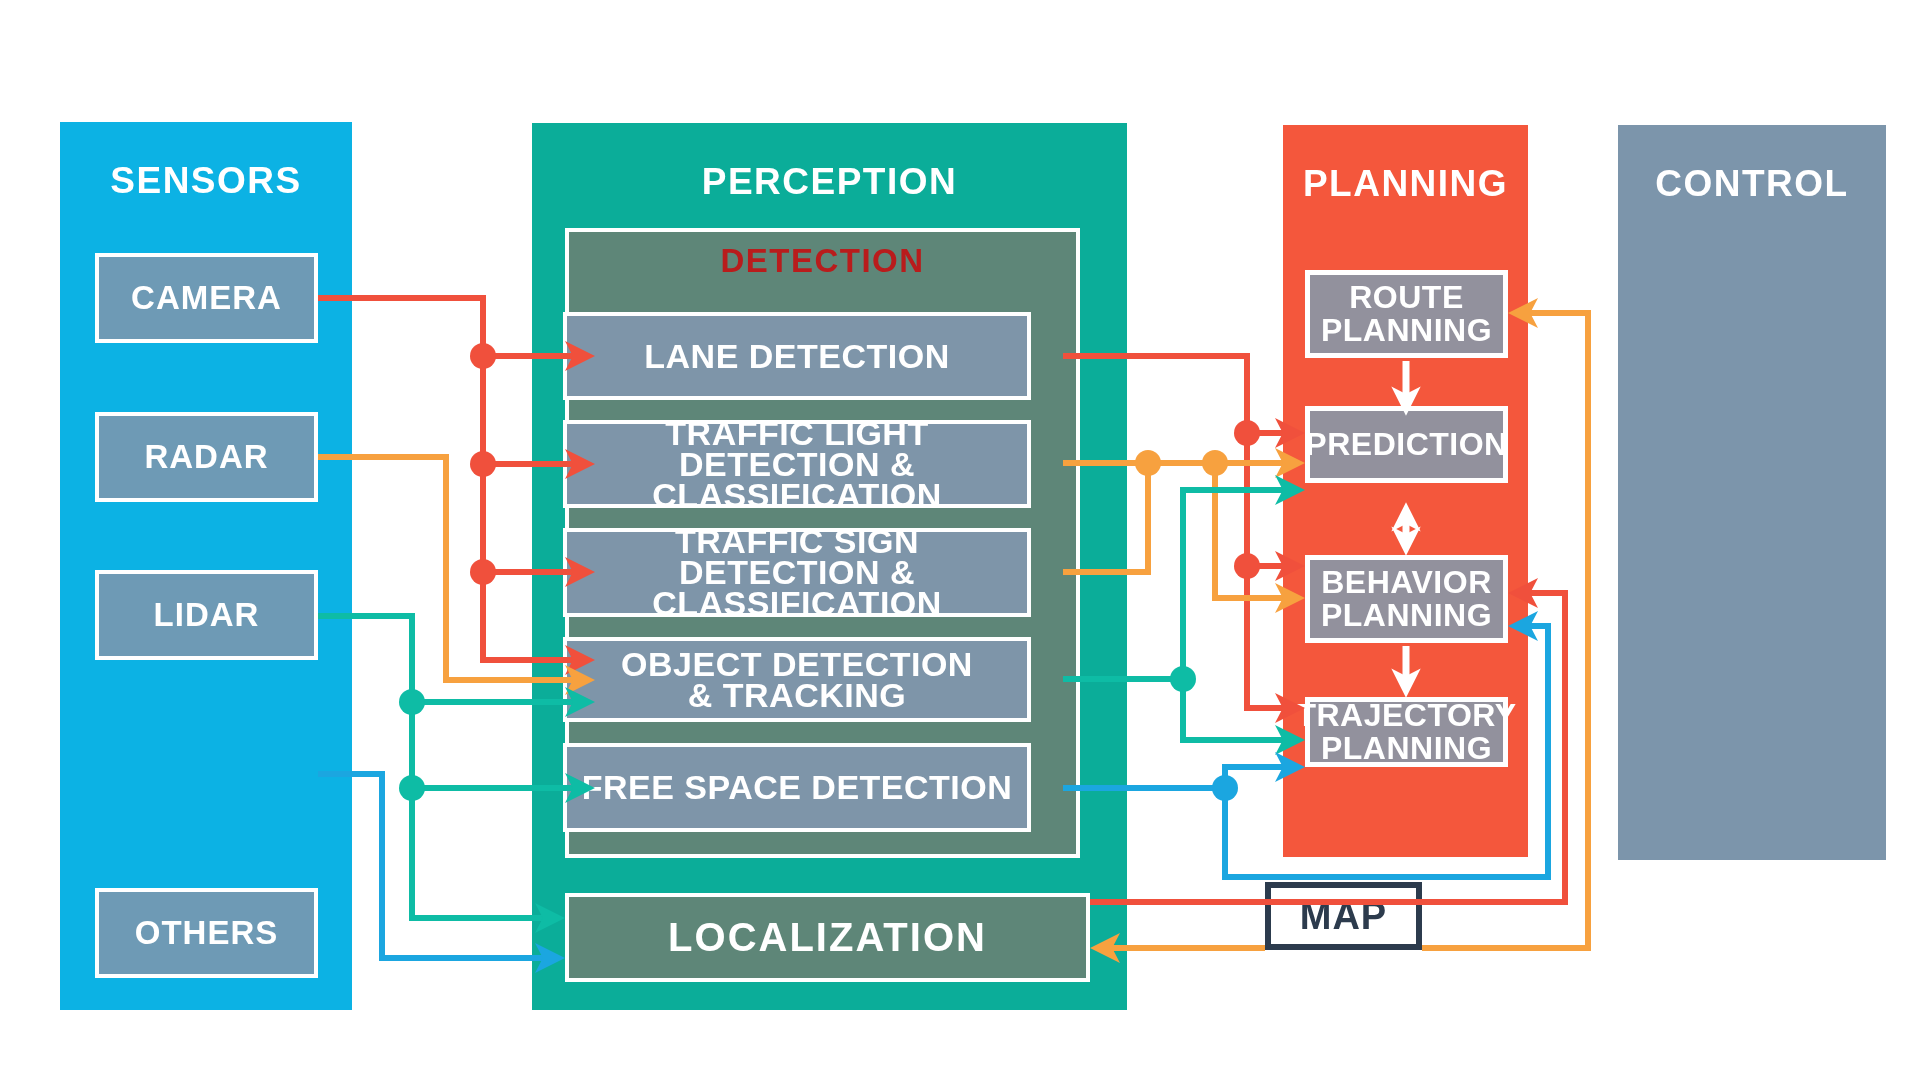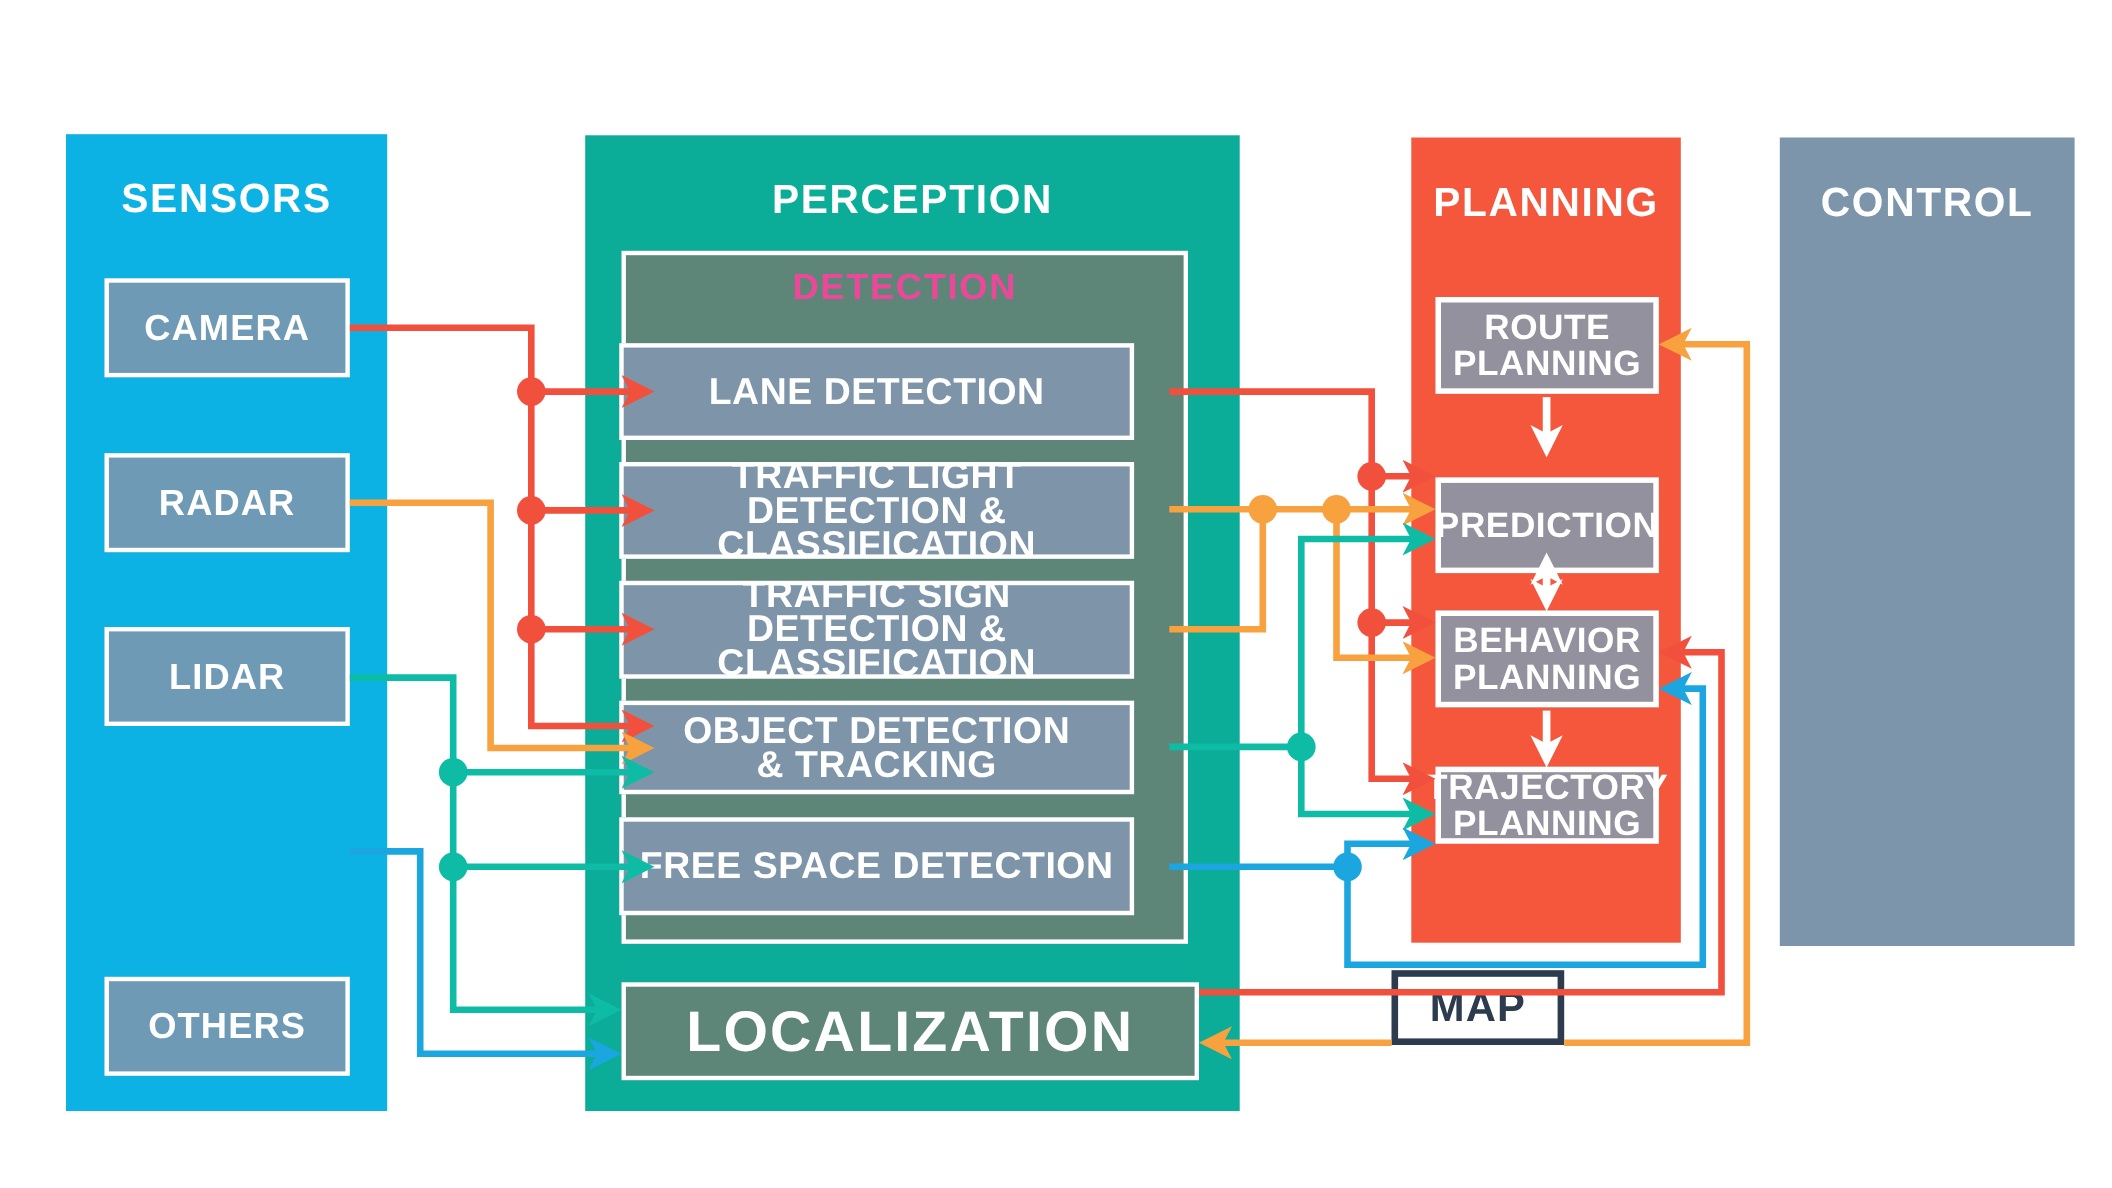--- a/index.html
+++ b/index.html
@@ -22,26 +22,26 @@
     text-align:center;color:#fff;font-weight:600;white-space:pre-line;
     box-sizing:border-box;border:4px solid var(--box-border);
   }
   .sensor-box{left:95px;width:223px;height:90px;background:var(--sensor-box);font-size:33px;letter-spacing:1px;}
   .detection-container{
     position:absolute;left:565px;top:198px;width:515px;height:630px;
     background:var(--detection-container);box-sizing:border-box;border:4px solid var(--box-border);
   }
   .detection-header{
     position:absolute;left:565px;top:212px;width:515px;text-align:center;
-    color:#ec4899;font-size:33px;font-weight:600;letter-spacing:1.5px;
+    color:#b91c1c;font-size:33px;font-weight:600;letter-spacing:1.5px;
   }
   .detect-box{left:563px;width:468px;background:var(--detection-box);font-size:34px;line-height:31px;letter-spacing:0.5px;}
   .localization-box{
     left:565px;top:863px;width:525px;height:89px;background:var(--detection-container);
-    font-size:52px;letter-spacing:2px;
+    font-size:40px;letter-spacing:2px;
   }
   .plan-box{left:1305px;width:203px;background:var(--planning-box);border-width:5px;font-size:32px;line-height:33px;letter-spacing:0.5px;}
   .map-box{
     position:absolute;left:1265px;top:852px;width:157px;height:68px;
     background:#fff;box-sizing:border-box;border:6px solid var(--map-ink);
     display:flex;align-items:center;justify-content:center;
     color:var(--map-ink);font-size:38px;font-weight:700;letter-spacing:1px;
   }
   #wires{position:absolute;left:0;top:0;width:1920px;height:1080px;pointer-events:none;}
 </style>
@@ -71,21 +71,21 @@
   <div class="box detect-box" style="top:607px;height:85px">OBJECT DETECTION
 &amp; TRACKING</div>
   <div class="box detect-box" style="top:713px;height:89px">FREE SPACE DETECTION</div>
   <div class="box localization-box">LOCALIZATION</div>
 
   <div class="col col-planning">
     <div class="col-header">PLANNING</div>
   </div>
   <div class="box plan-box" style="top:240px;height:88px">ROUTE
 PLANNING</div>
-  <div class="box plan-box" style="top:404px;height:87px">PREDICTION</div>
+  <div class="box plan-box" style="top:376px;height:77px">PREDICTION</div>
   <div class="box plan-box" style="top:525px;height:88px">BEHAVIOR
 PLANNING</div>
   <div class="box plan-box" style="top:667px;height:70px">TRAJECTORY
 PLANNING</div>
 
   <div class="col col-control">
     <div class="col-header">CONTROL</div>
   </div>
 
   <div class="map-box">MAP</div>

